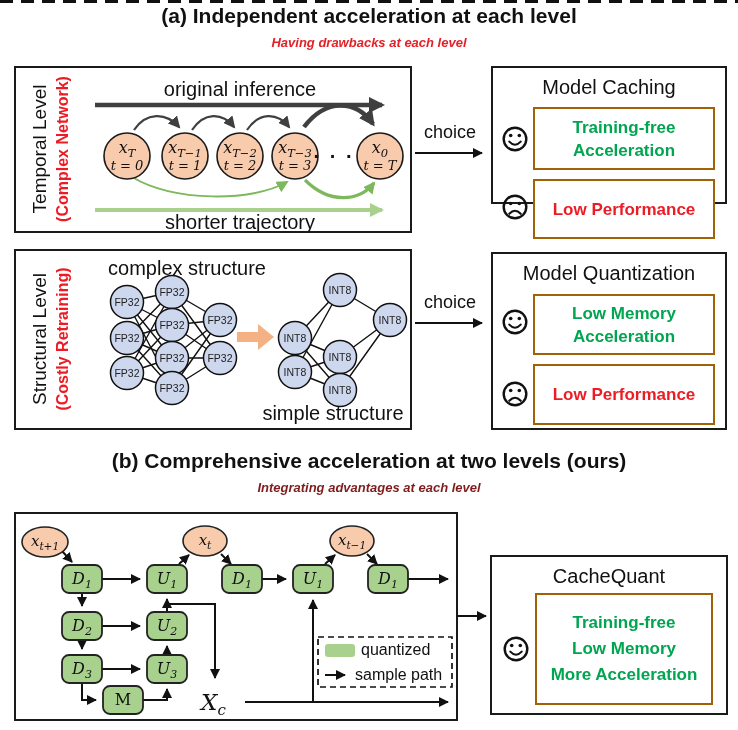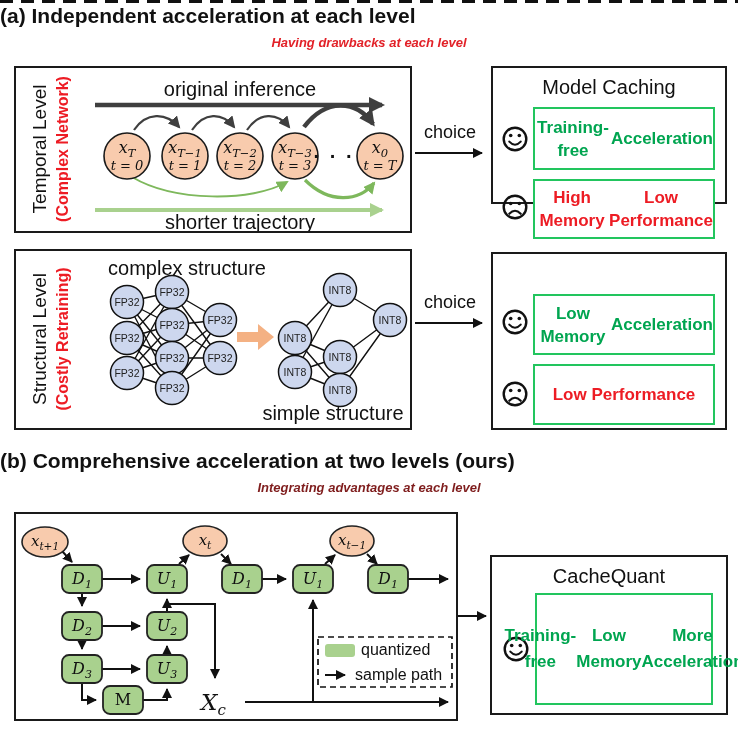--- a/index.html
+++ b/index.html
@@ -1,29 +1,29 @@
 <!DOCTYPE html>
 <html><head>
 <meta charset="utf-8">
 <style>
   html,body { margin:0; padding:0; background:#fff; }
   .stage { position:relative; width:738px; height:730px; background:#fff; overflow:hidden;
            font-family:"Liberation Sans", sans-serif; color:#111; }
   .abs { position:absolute; }
-  .sec-title { position:absolute; left:0; width:738px; text-align:left;
+  .sec-title { position:absolute; left:0; width:738px; text-align:center;
                font-weight:bold; font-size:21px; color:#111; }
   .sec-sub { position:absolute; left:0; width:738px; text-align:center;
              font-style:italic; font-weight:600; font-size:13px; }
   .sub-red   { color:#e22128; }
   .sub-green { color:#7f1d1d; }
   .panel { position:absolute; border:2px solid #1a1a1a; background:#fff; box-sizing:border-box; }
   .panel-title { position:absolute; top:8px; left:0; width:100%; text-align:center;
                  font-size:20px; color:#111; }
-  .sub-box { position:absolute; border:2px solid #22c55e; box-sizing:border-box;
-             display:flex; flex-direction:row; align-items:center; justify-content:center;
+  .sub-box { position:absolute; border:2px solid #a16207; box-sizing:border-box;
+             display:flex; flex-direction:column; align-items:center; justify-content:center;
              font-weight:bold; font-size:17px; line-height:23px; text-align:center; background:#fff; }
   .txt-green { color:#00a550; }
   .txt-red   { color:#ed1c24; }
   .divider { position:absolute; left:0; top:440; width:738px; height:3px;
              background:repeating-linear-gradient(90deg,#111 0 13px,transparent 13px 21px); }
   svg { display:block; }
   svg text { font-family:"Liberation Sans", sans-serif; }
   .math { font-family:"DejaVu Serif", serif; font-style:italic; }
   .upright { font-family:"DejaVu Serif", serif; font-style:normal; }
   .cq-line { width:100%; }
@@ -116,21 +116,20 @@
       <span>Training-free</span>
       <span>Acceleration</span>
     </div>
     <svg class="abs" style="left:8px;top:125px" width="28" height="28" viewBox="0 0 28 28">
       <circle cx="14" cy="14" r="11.3" fill="none" stroke="#111" stroke-width="2.4"></circle>
       <circle cx="9.7" cy="10.5" r="1.8" fill="#111"></circle>
         <circle cx="18.3" cy="10.5" r="1.8" fill="#111"></circle>
       <path d="M8.3,20.8 Q14,14.8 19.7,20.8" fill="none" stroke="#111" stroke-width="2.1" stroke-linecap="round"></path>
     </svg>
     <div class="sub-box txt-red" style="left:40px;top:111px;width:182px;height:60px">
-      <span>High Memory</span>
       <span>Low Performance</span>
     </div>
   </div>
 
   <div class="panel" style="left:14px;top:249px;width:398px;height:181px">
     <svg width="394" height="177" viewBox="0 0 394 177">
       <g>
         <text transform="translate(24 88) rotate(-90)" y="6" text-anchor="middle" font-size="19" fill="#111">Structural Level</text>
         <text transform="translate(46 88) rotate(-90)" y="6" text-anchor="middle" font-size="16" font-weight="bold" fill="#ed1c24">(Costly Retraining)</text>
       </g>
@@ -189,20 +188,21 @@
       <text x="317" y="169" text-anchor="middle" font-size="20" fill="#111">simple structure</text>
     </svg>
   </div>
 
   <svg class="abs" style="left:412px;top:288px" width="82" height="42" viewBox="0 0 82 42">
     <text x="38" y="20" text-anchor="middle" font-size="18" fill="#111">choice</text>
     <path d="M 3,35 L 70,35" stroke="#111" stroke-width="2" marker-end="url(#mB)"></path>
   </svg>
 
   <div class="panel" style="left:491px;top:252px;width:236px;height:178px">
+    <div class="panel-title">Model Quantization</div>
     <svg class="abs" style="left:8px;top:54px" width="28" height="28" viewBox="0 0 28 28">
       <circle cx="14" cy="14" r="11.3" fill="none" stroke="#111" stroke-width="2.4"></circle>
       <circle cx="9.7" cy="10.5" r="1.8" fill="#111"></circle>
         <circle cx="18.3" cy="10.5" r="1.8" fill="#111"></circle>
       <path d="M8.3,16.6 Q14,22.8 19.7,16.6" fill="none" stroke="#111" stroke-width="2.1" stroke-linecap="round"></path>
     </svg>
     <div class="sub-box txt-green" style="left:40px;top:40px;width:182px;height:61px">
       <span>Low Memory</span>
       <span>Acceleration</span>
     </div>

